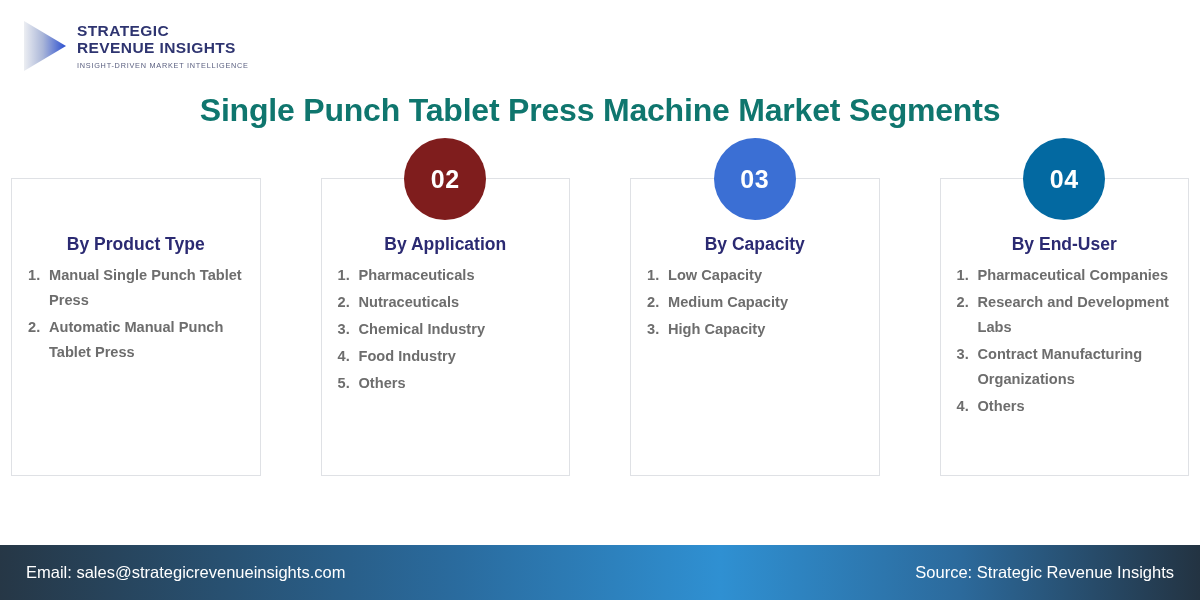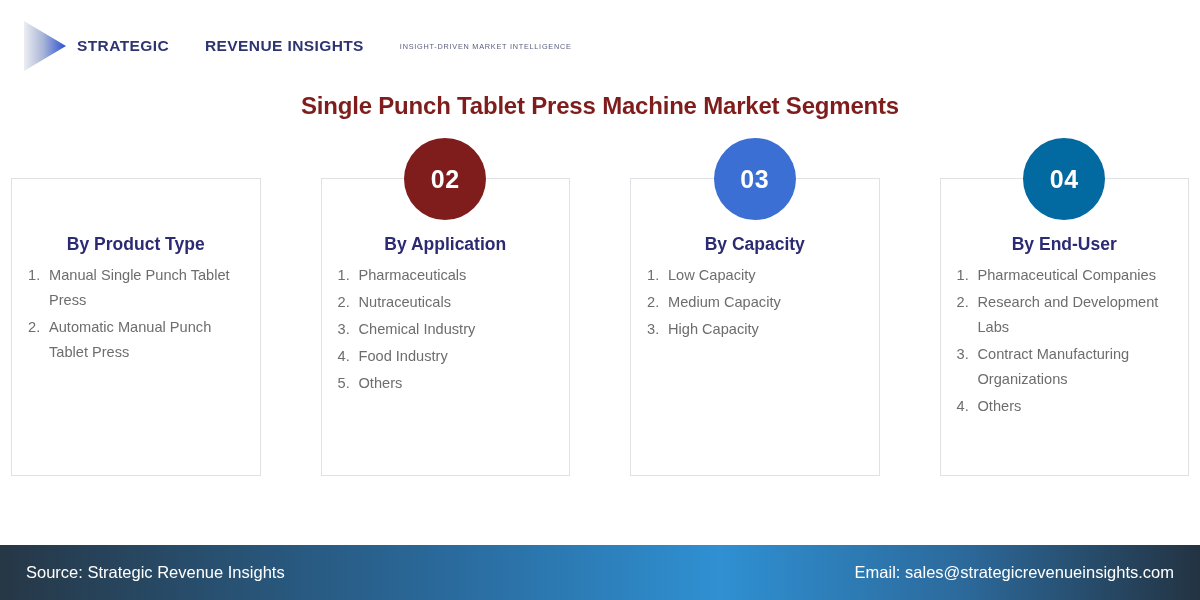--- a/index.html
+++ b/index.html
@@ -8,35 +8,35 @@
     width:1200px; height:600px;
     background:#ffffff;
     font-family:"Liberation Sans", sans-serif;
     overflow:hidden;
   }
   .page { position:relative; width:1200px; height:600px; background:#fff; }
 
   
   .logo { position:absolute; left:22px; top:18px; display:flex; align-items:center; gap:9px; }
   .logo-mark { width:46px; height:56px; flex:0 0 auto; }
-  .logo-text { display:flex; flex-direction:row; justify-content:center;gap:36px; }
+  .logo-text { display:flex; flex-direction:column; justify-content:center; }
   .logo-line1, .logo-line2 {
     font-size:15.5px; font-weight:bold; letter-spacing:.4px;
     color:#2e3470; line-height:1.12; white-space:nowrap;
   }
   .logo-tag {
     margin-top:5px; font-size:7.3px; letter-spacing:.75px;
     color:#5b6080; white-space:nowrap;
   }
 
   
   .title {
     position:absolute; left:0; top:92px; width:1200px;
-    text-align:center; font-size:24px; font-weight:bold;
-    color:#7f1d1d; letter-spacing:-.2px;
+    text-align:center; font-size:32px; font-weight:bold;
+    color:#0f766e; letter-spacing:-.2px;
   }
 
   
   .cards { position:absolute; left:11px; top:178px; width:1178px; height:298px;
            display:flex; gap:60px; }
   .card {
     position:relative; flex:1 1 0; min-width:0;
     border:1px solid #dfe1e5; background:#fff;
   }
   .circle {
@@ -49,21 +49,21 @@
     margin-top:55px; text-align:center;
     font-size:17.5px; font-weight:bold; color:#2b2a72;
   }
   .card-list {
     margin:8px 0 0 0; padding:0 14px 0 16px;
     list-style:none; counter-reset:seg;
   }
   .card-list li {
     counter-increment:seg; position:relative;
     padding-left:21px; margin-bottom:2px;
-    font-size:14.6px; line-height:1.72; color:#6d6d6d;
+    font-size:14.6px; line-height:1.72; color:#6d6d6d;font-weight:bold;
   }
   .card-list li::before {
     content:counter(seg) ".";
     position:absolute; left:0; top:0; color:#6d6d6d;
   }
 
   
   .footer {
     position:absolute; left:0; bottom:0; width:1200px; height:55px;
     display:flex; align-items:center; justify-content:space-between;
@@ -136,17 +136,17 @@
         <li>Pharmaceutical Companies</li>
         <li>Research and Development Labs</li>
         <li>Contract Manufacturing Organizations</li>
         <li>Others</li>
       </ul>
     </div>
 
   </div>
 
   <div class="footer">
+    <span>Email: sales@strategicrevenueinsights.com</span>
     <span>Source: Strategic Revenue Insights</span>
-    <span>Email: sales@strategicrevenueinsights.com</span>
   </div>
 
 </div>
 
 </body></html>

